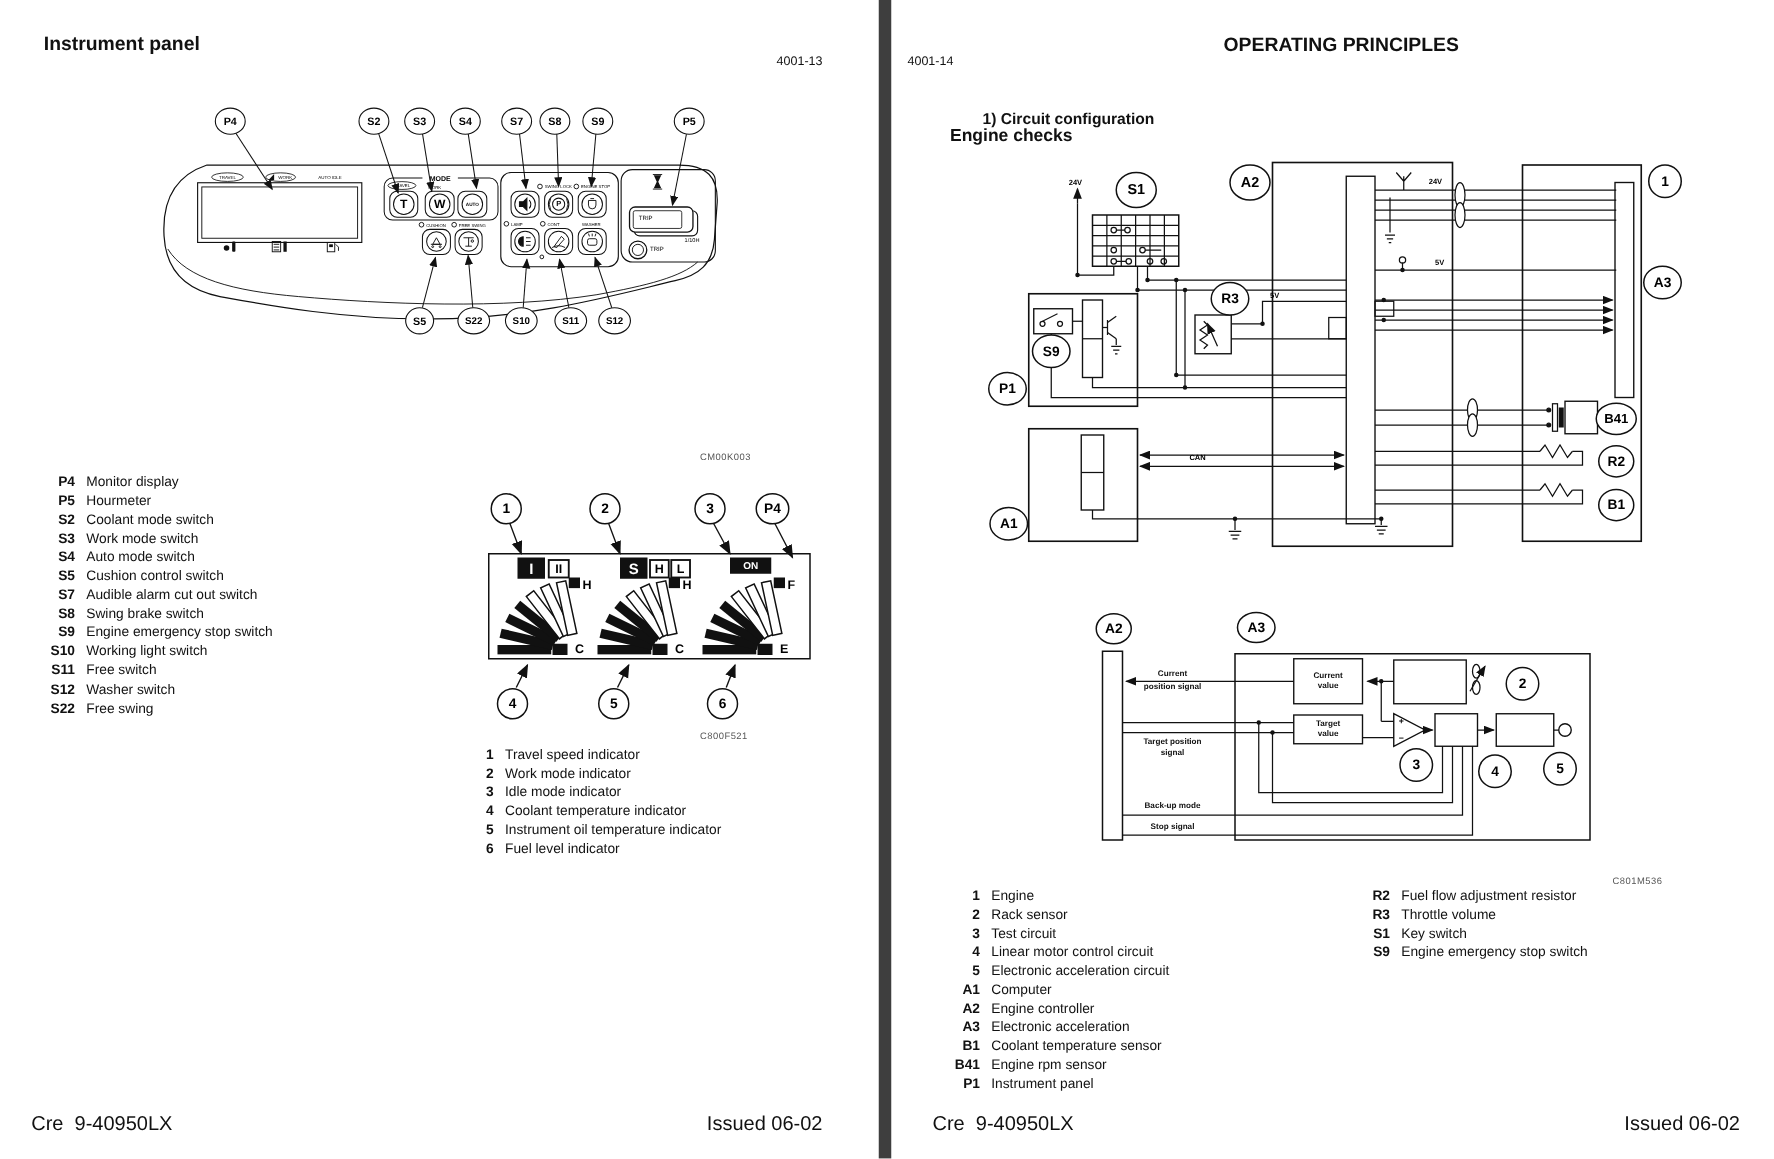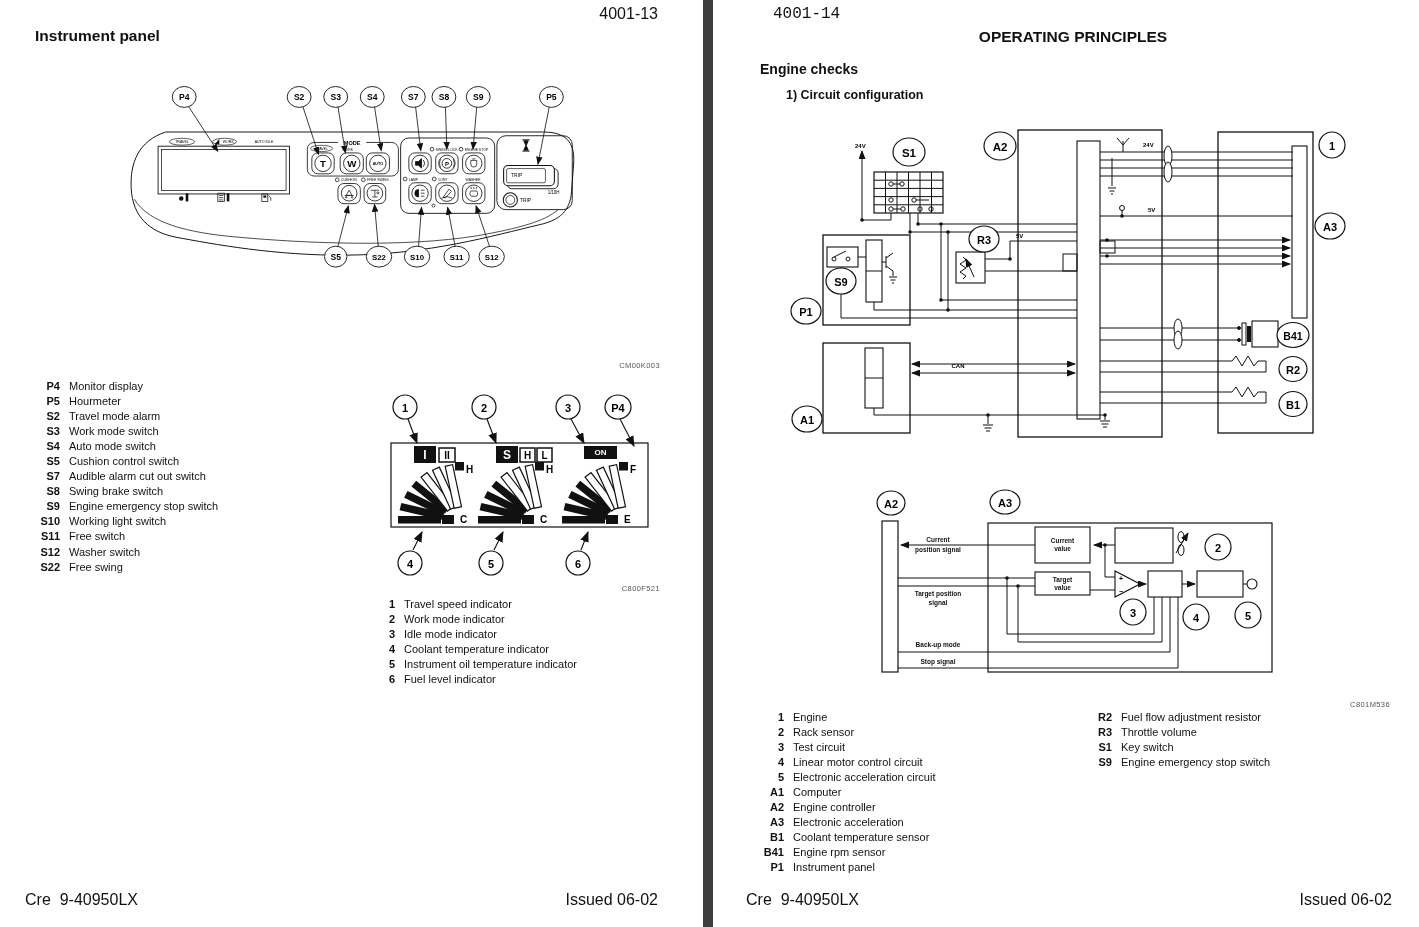--- a/index.html
+++ b/index.html
@@ -1,30 +1,30 @@
 <!DOCTYPE html>
 <html><head>
 <meta charset="utf-8">
 <style>
   html,body{margin:0;padding:0;background:#fff;}
   #root{position:relative;width:1419px;height:927px;background:#fff;
         font-family:"Liberation Sans",sans-serif;color:#111;overflow:hidden;}
   svg{font-family:"Liberation Sans",sans-serif;}
   .abs{position:absolute;}
   .divider{position:absolute;left:703px;top:0;width:10px;height:927px;background:#3e3e3e;}
-  .pagenum{position:absolute;font-size:16px;}
+  .pagenum{position:absolute;font-size:10px;margin-top:39px;}
   .h1{position:absolute;font-size:15.5px;font-weight:bold;}
-  .h2{position:absolute;font-size:14px;font-weight:bold;}
+  .h2{position:absolute;font-size:14px;font-weight:bold;margin-top:39px;}
   .h3{position:absolute;font-size:12.5px;font-weight:bold;}
   .legend{position:absolute;font-size:11px;line-height:15.05px;}
   .lrow{display:flex;}
   .lrow .k{font-weight:bold;text-align:right;flex:0 0 auto;}
   .lrow .v{margin-left:9px;text-align:center;}
   .kw24 .k{width:24px;} .kw12 .k{width:12px;} .kw22 .k{width:22px;} .kw20 .k{width:20px;}
-  .figcode{position:absolute;font-size:7.5px;color:#555;letter-spacing:.4px;text-align:right;width:100px;}
+  .figcode{position:absolute;font-size:7.5px;color:#555;letter-spacing:.4px;text-align:left;width:100px;}
   .footer{position:absolute;font-size:16px;white-space:pre;}
   .sig{position:absolute;font-size:6.5px;font-weight:bold;text-align:center;line-height:8px;width:80px;}
   .bx{position:absolute;display:flex;flex-direction:column;align-items:center;justify-content:center;
       font-size:6.5px;font-weight:bold;line-height:8px;text-align:center;}
 </style>
 </head>
 <body>
 
 <div id="root">
   <div class="divider"></div>
@@ -286,21 +286,21 @@
       <div class="lrow">
           <span class="k">P4</span>
           <span class="v">Monitor display</span>
         </div>
       <div class="lrow">
           <span class="k">P5</span>
           <span class="v">Hourmeter</span>
         </div>
       <div class="lrow">
           <span class="k">S2</span>
-          <span class="v">Travel mode alarm</span>
+          <span class="v">Coolant mode switch</span>
         </div>
       <div class="lrow">
           <span class="k">S3</span>
           <span class="v">Work mode switch</span>
         </div>
       <div class="lrow">
           <span class="k">S4</span>
           <span class="v">Auto mode switch</span>
         </div>
       <div class="lrow">
@@ -524,21 +524,21 @@
           <span class="k">6</span>
           <span class="v">Fuel level indicator</span>
         </div>
     </div>
 
     <div class="footer" style="left:25px;top:891px;">Cre  9-40950LX</div>
     <div class="footer" style="left:558px;top:891px;width:100px;text-align:right;">Issued 06-02</div>
   </div>
 
   <div>
-    <div class="pagenum" style="left:773px;top:5px;font-family:Liberation Mono, monospace;">4001-14</div>
+    <div class="pagenum" style="left:726px;top:5px;">4001-14</div>
     <div class="h1" style="left:723px;top:28px;width:700px;text-align:center;">OPERATING PRINCIPLES</div>
     <div class="h2" style="left:760px;top:61px;">Engine checks</div>
     <div class="h3" style="left:757px;top:88px;margin-left:29px;">1) Circuit configuration</div>
 
     <svg class="abs" style="left:755px;top:118px;" width="650" height="335" viewBox="755 118 650 335">
       <defs>
         <marker id="ah3" markerWidth="10" markerHeight="8" refX="8" refY="3.5" orient="auto">
           <path d="M0,0 L9,3.5 L0,7 z" fill="#111"></path>
         </marker>
         <marker id="ah3s" markerWidth="10" markerHeight="8" refX="1" refY="3.5" orient="auto">

